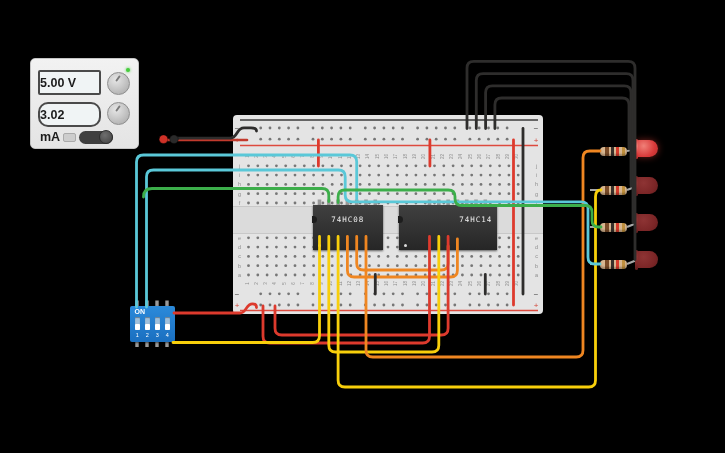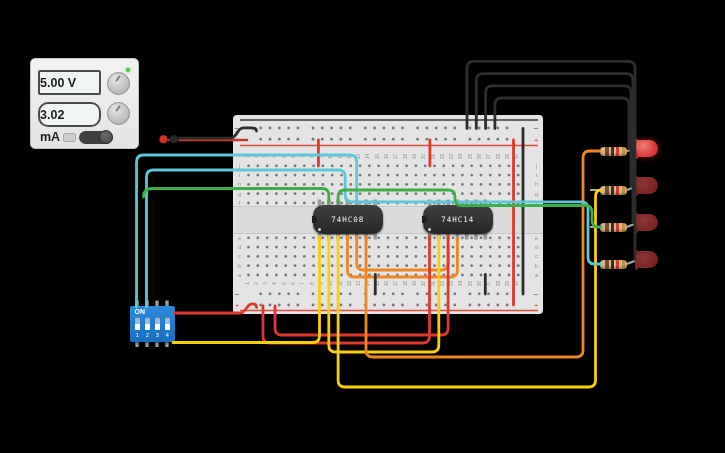--- a/index.html
+++ b/index.html
@@ -23,21 +23,21 @@
   #knob-current{top:43px;}
   .psu-power-led{position:absolute;left:95px;top:9px;width:4px;height:4px;border-radius:50%;}
   .psu-toggle-chip{position:absolute;left:32px;top:74px;width:13px;height:9px;
     background:#cdcdcd;border-radius:2px;border:1px solid #aaa;box-sizing:border-box;}
   .psu-toggle-track{position:absolute;left:48px;top:72px;width:34px;height:13px;
     background:#3f3f3f;border-radius:7px;}
   .psu-toggle-knob{position:absolute;left:68px;top:71px;width:14px;height:14px;border-radius:50%;
     background:radial-gradient(circle at 40% 35%,#6e6e6e,#4a4a4a 80%);border:1px solid #2e2e2e;box-sizing:border-box;}
 
   
-  .ic{position:absolute;width:69.6px;height:29px;border-radius:10px;
+  .ic{position:absolute;width:69.6px;height:45px;border-radius:0;
     background:linear-gradient(#404040,#262626);box-shadow:0 1px 2px rgba(0,0,0,.6);}
   .ic-label{position:absolute;width:100%;text-align:center;top:10px;color:#efefef;
     font-family:"DejaVu Sans Mono",monospace;font-size:7.5px;letter-spacing:1px;}
   .ic-notch{position:absolute;left:-1px;top:11px;width:5px;height:7px;border-radius:0 4px 4px 0;
     background:#1d1d1d;}
   .ic-dot{position:absolute;left:5px;bottom:3px;width:3px;height:3px;border-radius:50%;background:#dcdcdc;}
 
   
   #dip-switch{position:absolute;left:129.5px;top:306px;width:45px;height:35.5px;
     background:linear-gradient(#2b8ada,#1a6fc0);border-radius:2px;box-shadow:0 1px 2px rgba(0,0,0,.5);}
@@ -616,21 +616,21 @@
     <div class="psu-toggle-chip"></div>
     <div class="psu-toggle-track"></div>
     <div class="psu-toggle-knob"></div>
   </div>
 
   <div class="ic" style="left:313px;top:204.5px;">
     <span class="ic-notch"></span>
     <span class="ic-dot"></span>
     <span class="ic-label">74HC08</span>
   </div>
-  <div class="ic" style="left:423px;top:204.5px;">
+  <div class="ic" style="left:399px;top:204.5px;padding-left:28px;">
     <span class="ic-notch"></span>
     <span class="ic-dot"></span>
     <span class="ic-label">74HC14</span>
   </div>
 
   <div id="dip-switch">
     <span id="dip-on-label">ON</span>
   <div class="dip-slider" style="left: 5px;">
         <div class="dip-nub"></div>
       </div>

